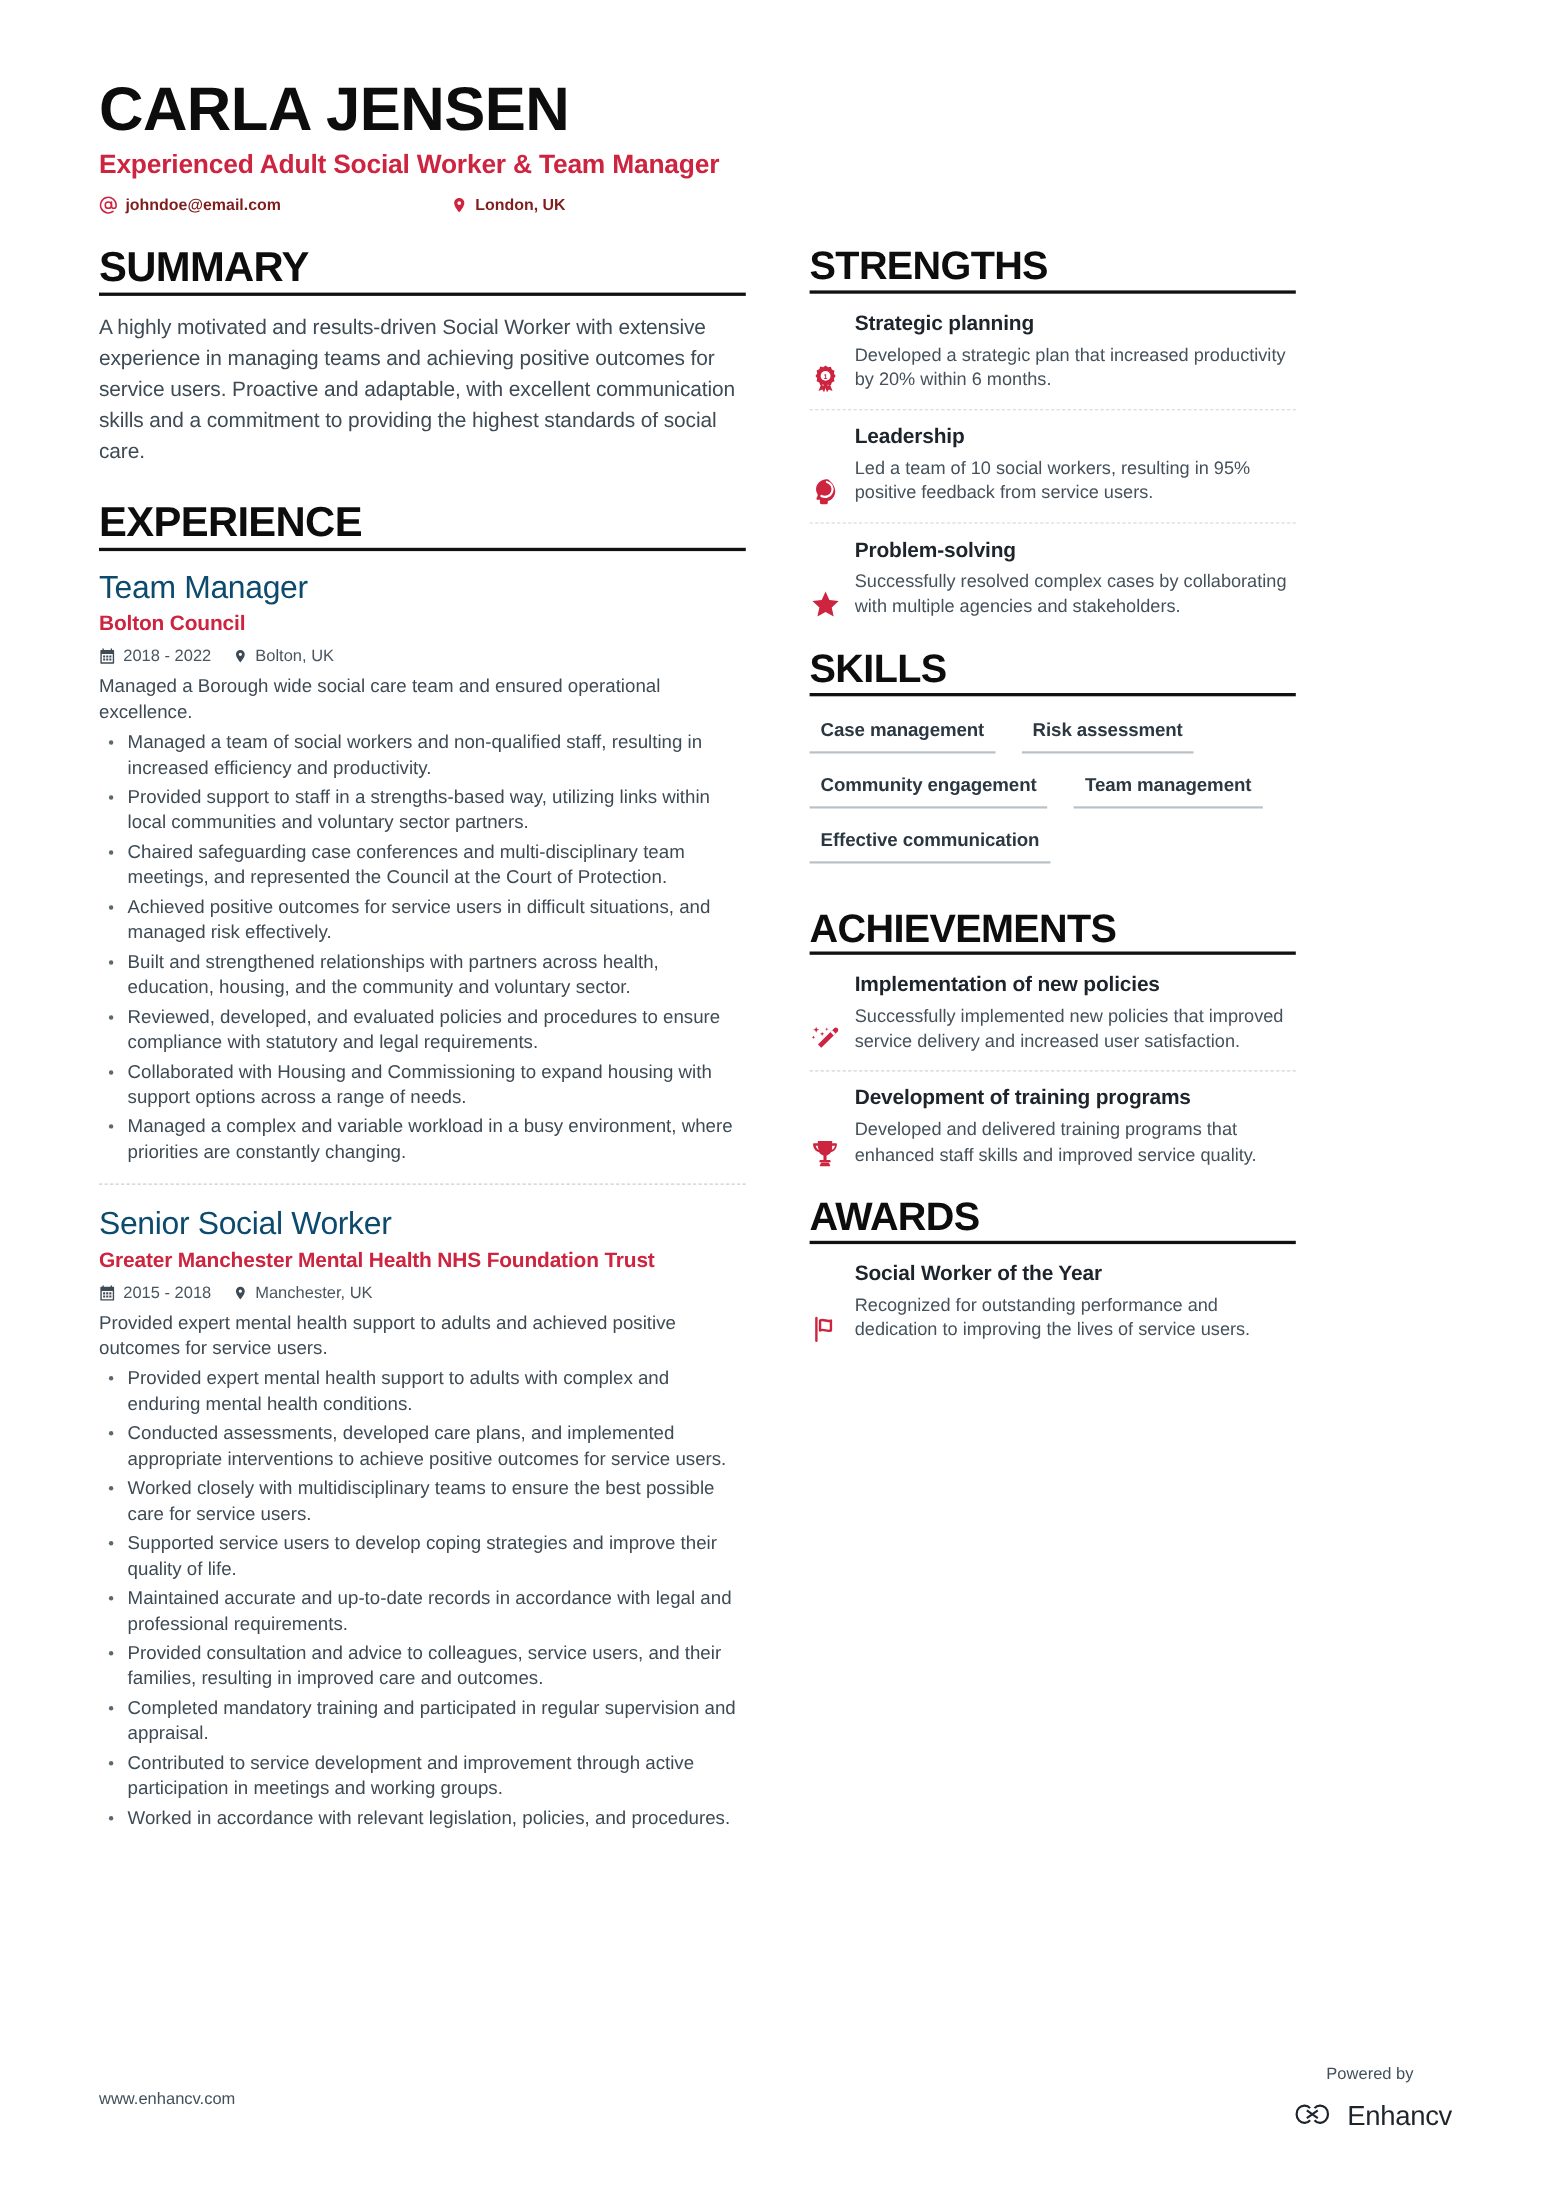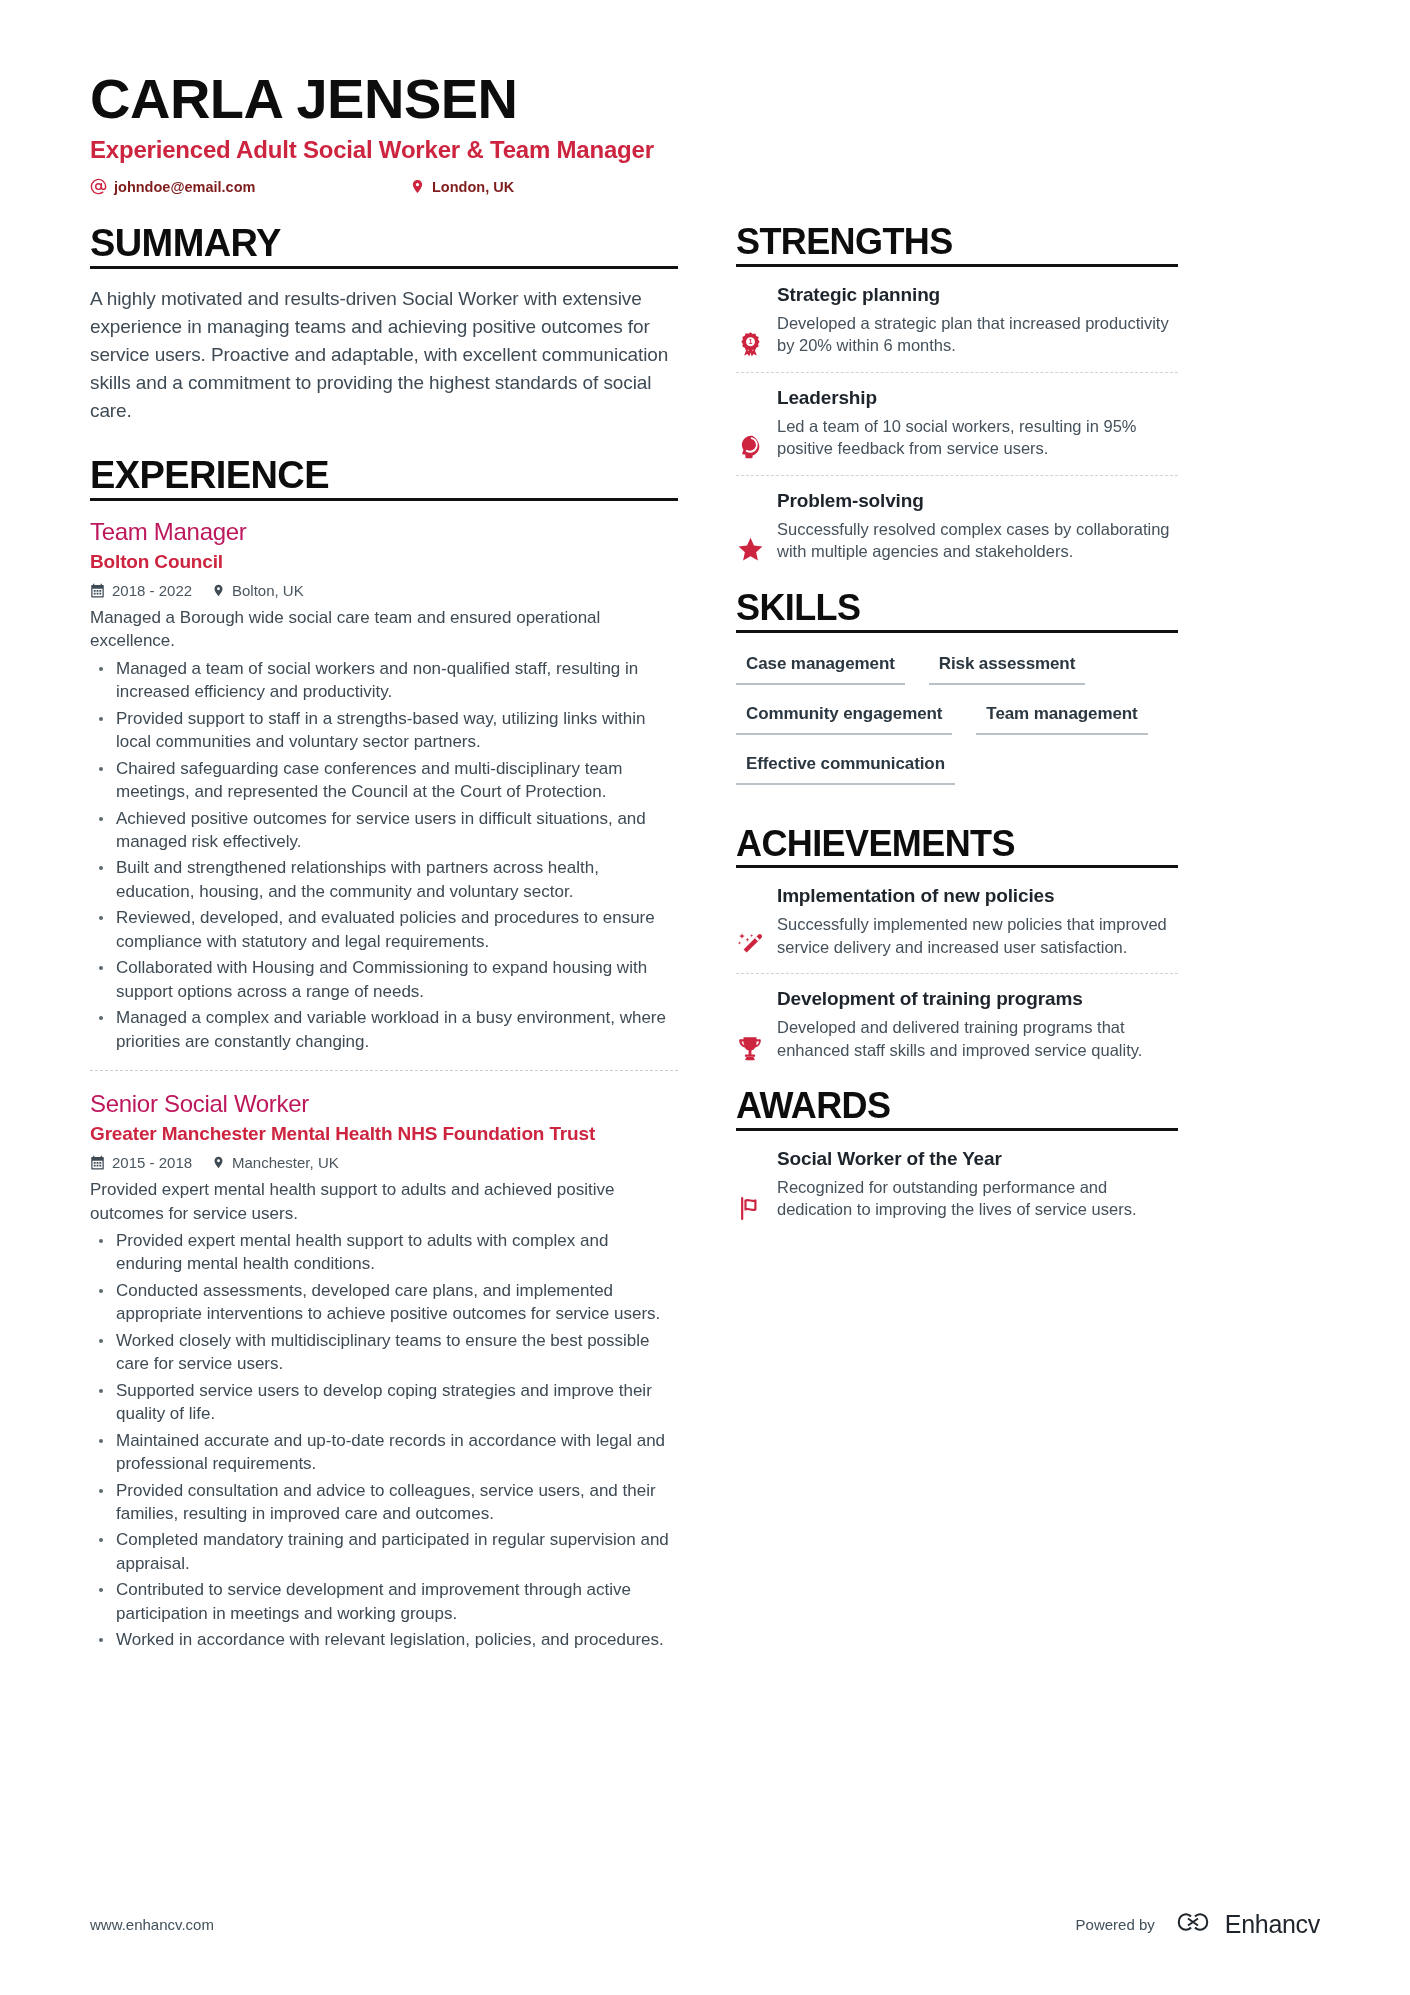--- a/index.html
+++ b/index.html
@@ -86,23 +86,23 @@
     letter-spacing: -0.1px;
   }
 
   
   .job { padding-bottom: 10px; }
   .job-divider {
     border-top: 1.5px dashed #c9cfd4;
     margin: 4px 0 18px 0;
   }
   .job-title {
-    font-size: 24px;
+    font-size: 29px;
     font-weight: 400;
-    color: #be185d;
+    color: #0c4a6e;
     letter-spacing: -0.3px;
     line-height: 1.25;
   }
   .job-org {
     font-size: 19px;
     font-weight: 700;
     color: #cd2440;
     margin-top: 4px;
     letter-spacing: -0.15px;
   }
@@ -203,20 +203,21 @@
     justify-content: space-between;
   }
   .footer-url {
     font-size: 15px;
     color: #41505a;
   }
   .powered {
     display: flex;
     align-items: center;
     gap: 16px;
+    flex-direction: column;
   }
   .powered-label {
     font-size: 15px;
     color: #41505a;
   }
   .brand {
     display: flex;
     gap: 10px;
   }
   .brand-name {

